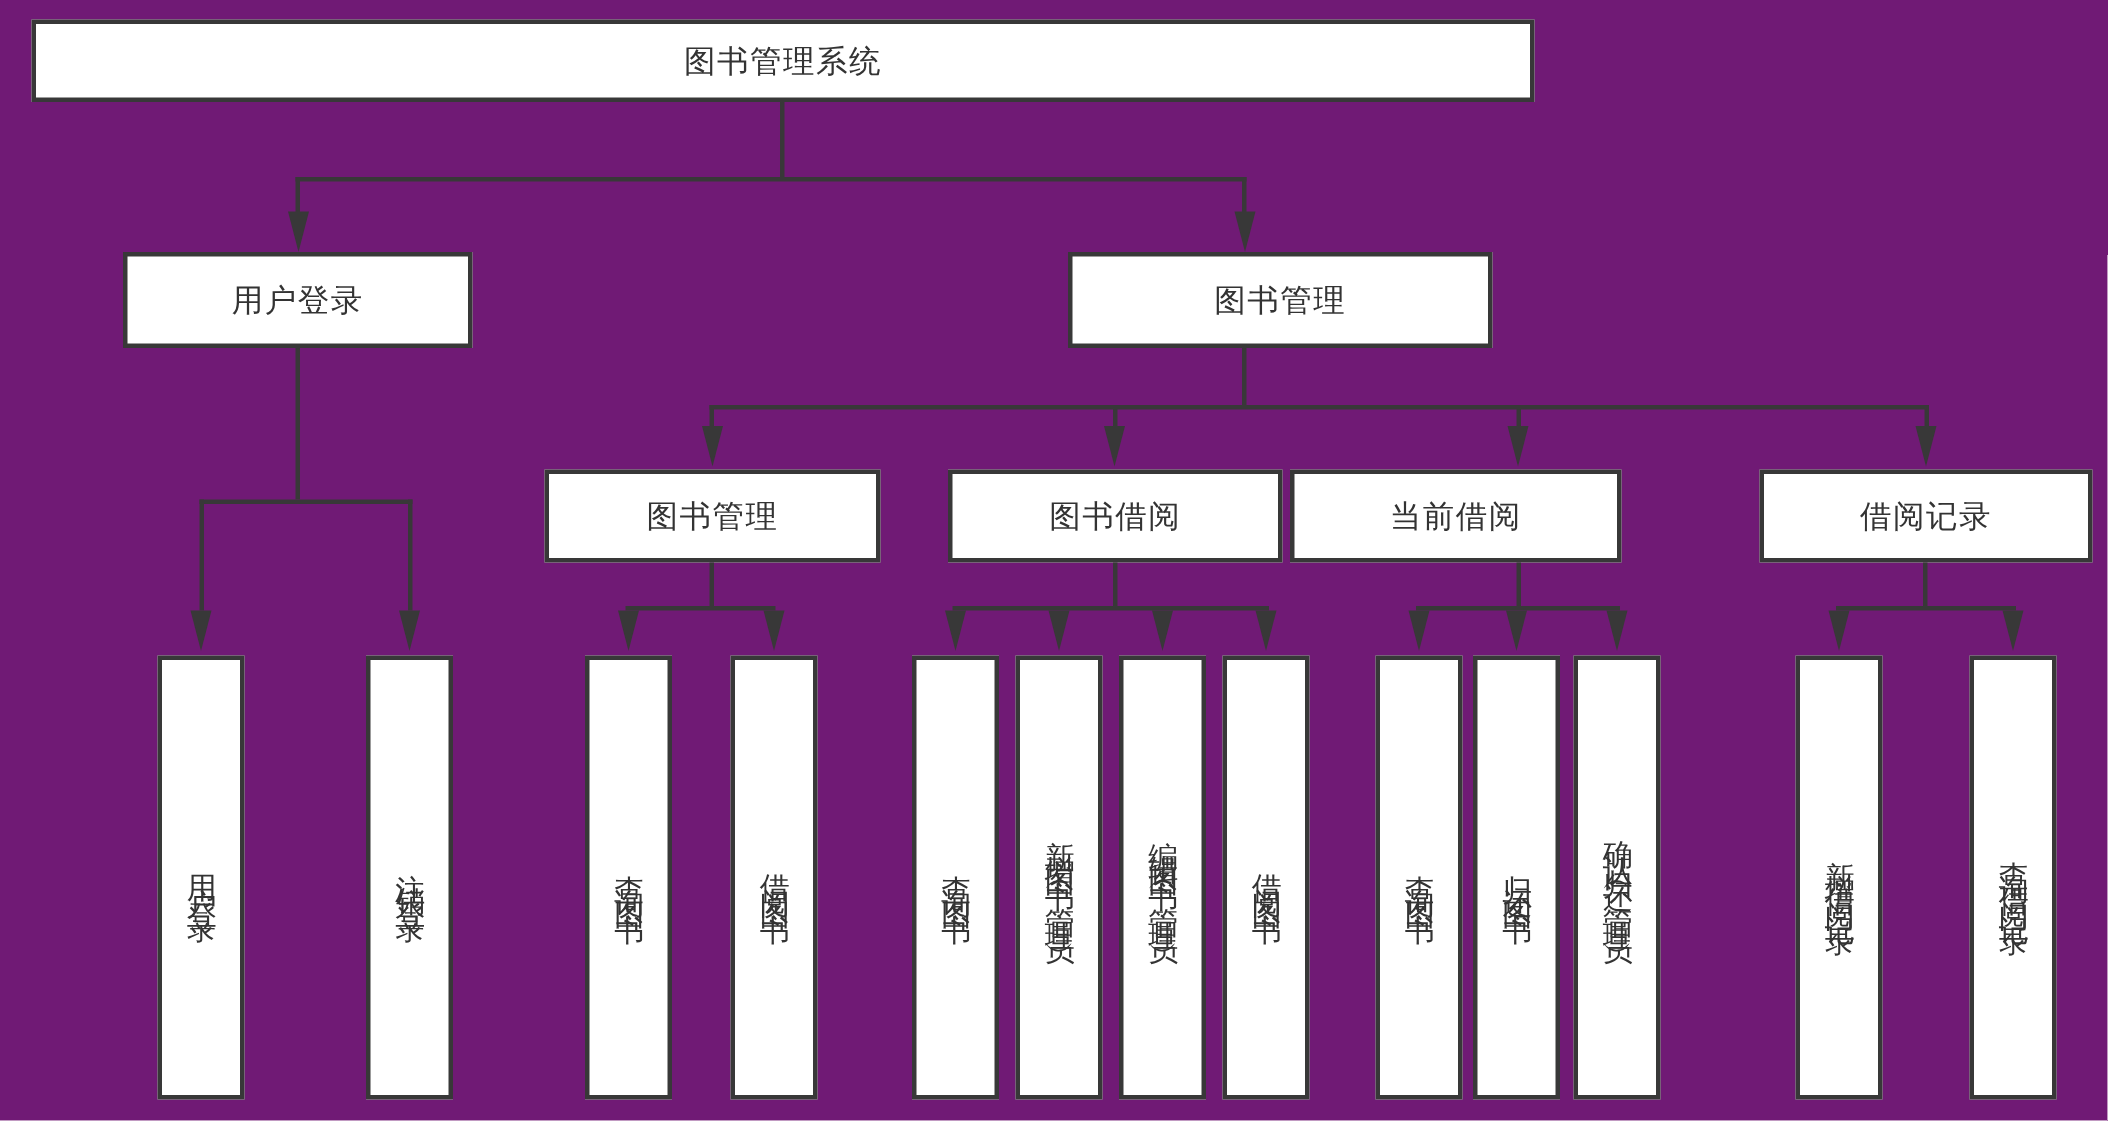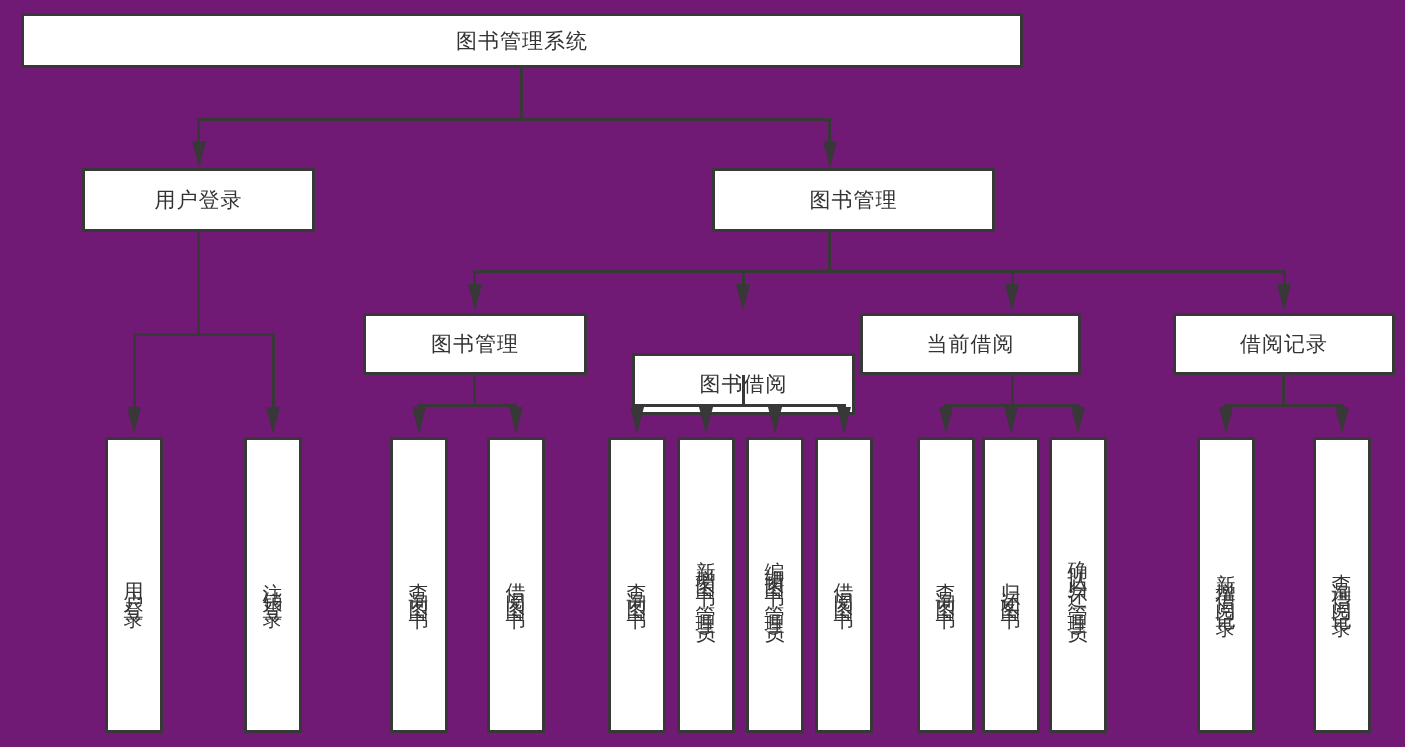--- a/index.html
+++ b/index.html
@@ -75,21 +75,21 @@
   <div class="line" style="left:1011px;top:270px;width:3px;height:15px;"></div>
   <div class="line" style="left:1283px;top:270px;width:3px;height:15px;"></div>
   <div class="arrow" style="left:468px;top:284px;"></div>
   <div class="arrow" style="left:736px;top:284px;"></div>
   <div class="arrow" style="left:1005px;top:284px;"></div>
   <div class="arrow" style="left:1277px;top:284px;"></div>
 
   <div class="box" style="left:363px;top:313px;width:224px;height:62px;">
     <span class="hlabel">图书管理</span>
   </div>
-  <div class="box" style="left:632px;top:313px;width:223px;height:62px;margin-top:40px;">
+  <div class="box" style="left:632px;top:313px;width:223px;height:62px;">
     <span class="hlabel">图书借阅</span>
   </div>
   <div class="box" style="left:860px;top:313px;width:221px;height:62px;">
     <span class="hlabel">当前借阅</span>
   </div>
   <div class="box" style="left:1173px;top:313px;width:222px;height:62px;">
     <span class="hlabel">借阅记录</span>
   </div>
 
   <div class="line" style="left:473px;top:375px;width:3px;height:31px;"></div>

